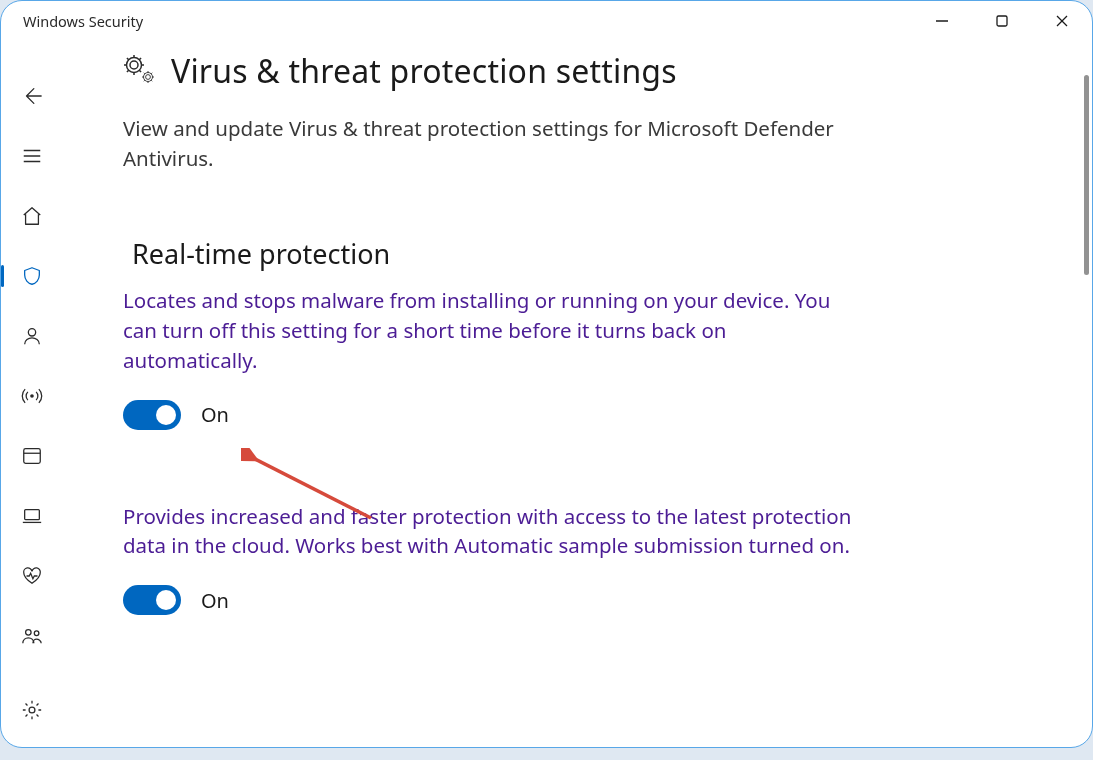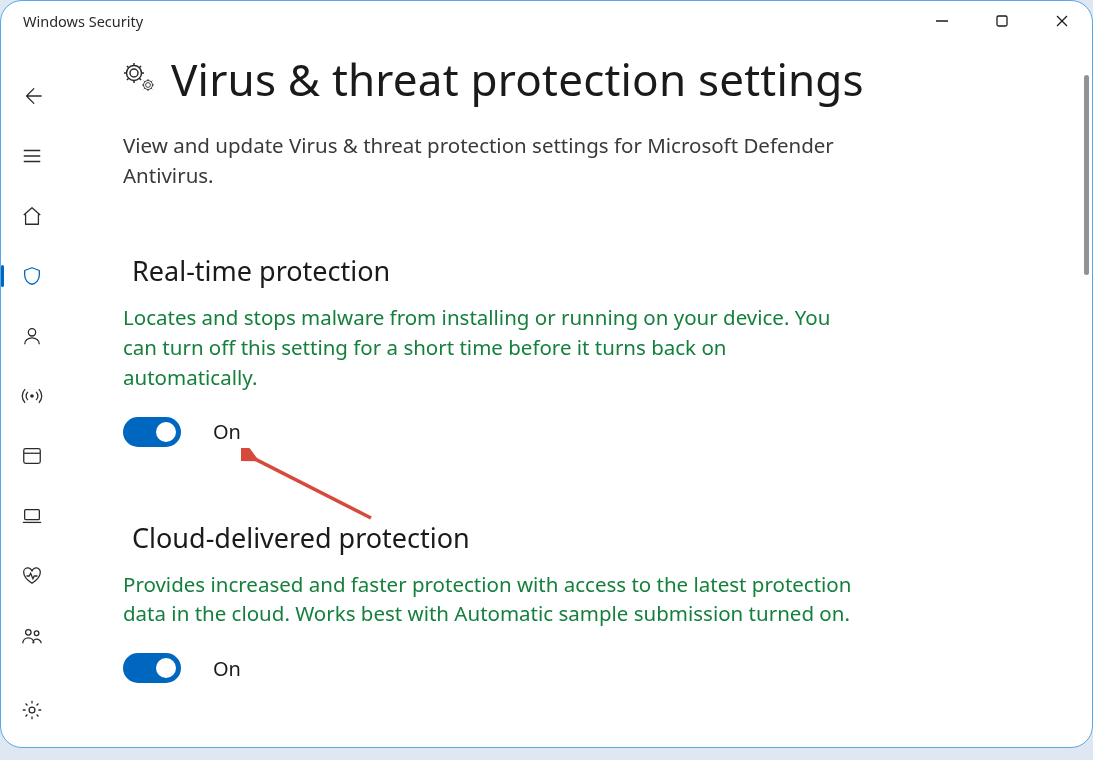--- a/index.html
+++ b/index.html
@@ -94,21 +94,21 @@
     margin-top: 8px;
     margin-bottom: 22px;
   }
   .page-head-icon {
     width: 34px; height: 34px;
     display: flex; align-items: center; justify-content: center;
     color: #2b2b2b;
   }
   .page-head-icon svg { width: 34px; height: 34px; }
   h1 {
-    font-size: 44px;
+    font-size: 32px;
     font-weight: 400;
     color: #1a1a1a;
     letter-spacing: 0.2px;
   }
   .page-sub {
     font-size: 20.5px;
     line-height: 1.45;
     color: #3a3a3a;
     max-width: 760px;
     margin-bottom: 62px;
@@ -116,26 +116,26 @@
   h2 {
     font-size: 27px;
     font-weight: 400;
     color: #1a1a1a;
     margin-bottom: 14px;
     margin-left: 9px;
   }
   .section-desc {
     font-size: 20.5px;
     line-height: 1.45;
-    color: #15803d;
+    color: #4c1d95;
     max-width: 740px;
     margin-bottom: 24px;
   }
   .toggle-row {
-    display: flex; align-items: center; gap: 32px;
+    display: flex; align-items: center; gap: 20px;
     margin-bottom: 72px;
   }
   .toggle {
     width: 58px; height: 30px;
     border-radius: 15px;
     background: #0067c0;
     position: relative;
   }
   .toggle::after {
     content: "";
@@ -293,21 +293,20 @@
         <section>
           <h2>Real-time protection</h2>
           <p class="section-desc">Locates and stops malware from installing or running on your device. You can turn off this setting for a short time before it turns back on automatically.</p>
           <div class="toggle-row">
             <div class="toggle"></div>
             <div class="toggle-label">On</div>
           </div>
         </section>
 
         <section>
-          <h2>Cloud-delivered protection</h2>
           <p class="section-desc">Provides increased and faster protection with access to the latest protection data in the cloud. Works best with Automatic sample submission turned on.</p>
           <div class="toggle-row" style="margin-bottom:10px;">
             <div class="toggle"></div>
             <div class="toggle-label">On</div>
           </div>
         </section>
 
       </div>
 
       <div class="scrollbar-track">

